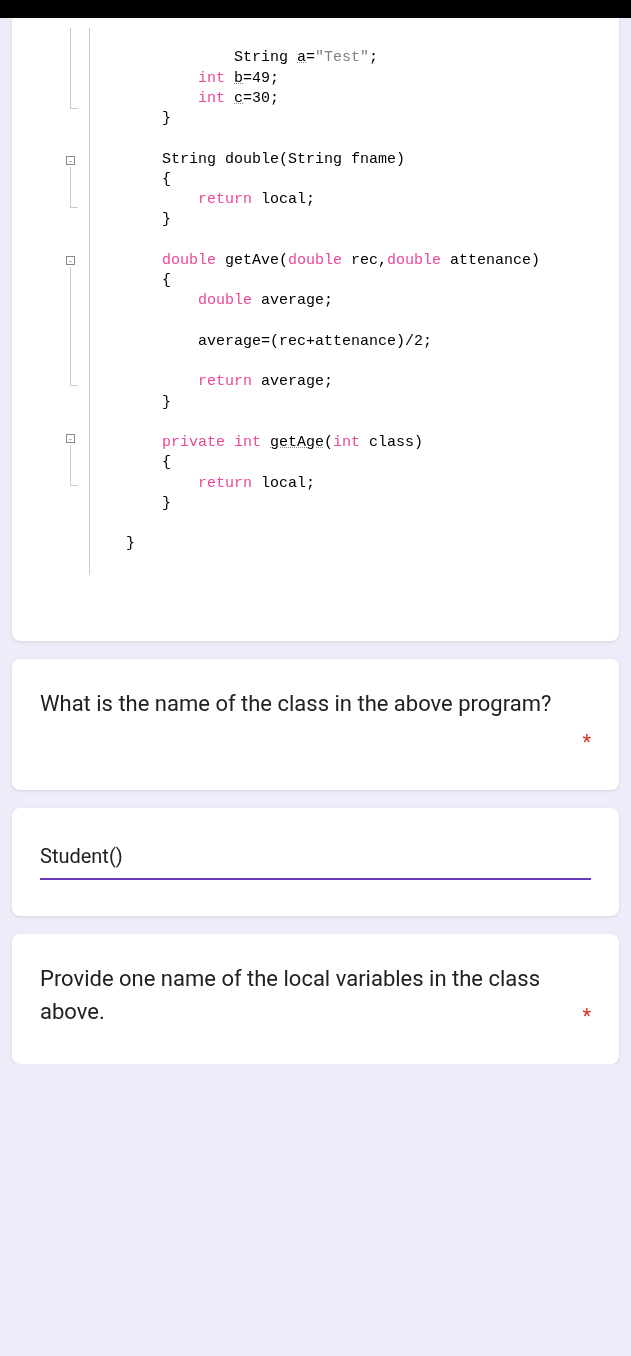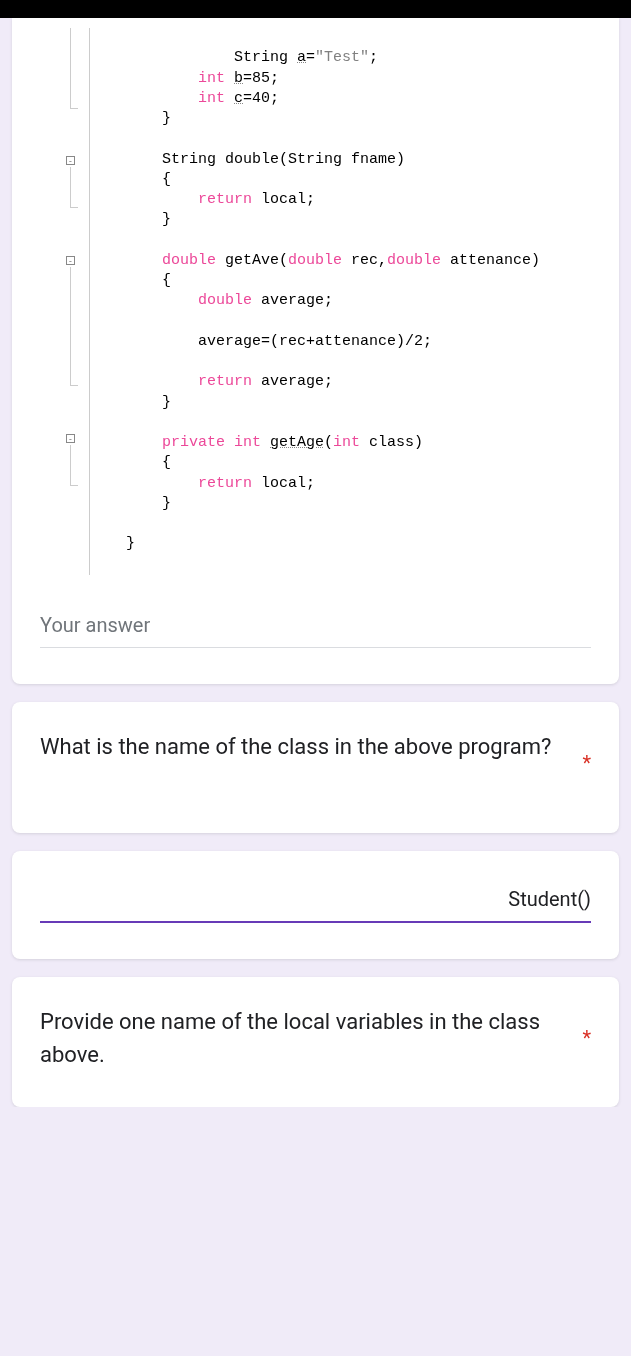--- a/index.html
+++ b/index.html
@@ -76,38 +76,37 @@
 
   .question {
     font-size: 22px;
     color: #202124;
     line-height: 1.5;
     font-weight: 400;
     margin-bottom: 34px;
   }
   .question.tight { margin-bottom: 0; }
   .required { color: #d93025; margin-left: 6px; font-size: 20px; vertical-align: top; }
-  .qrow { display: flex; align-items: center; }
+  .qrow { display: flex; align-items: flex-end; }
   .qtext { flex: 1; }
 
   .answer-input {
     width: 100%;
     border: none;
     border-bottom: 1px solid #dadce0;
     font-size: 20px;
     padding: 8px 0 10px 0;
     font-family: inherit;
     color: #202124;
     background: transparent;
     outline: none;
   }
   .answer-input::placeholder { color: #70757a; }
   .answer-input.focused {
     border-bottom: 2px solid #673ab7;
-    text-align: right;
   }
 </style>
 </head>
 <body>
 
 <div class="topbar"></div>
 
 <div class="card first">
   <div class="code-block">
     <div class="gutter">
@@ -116,22 +115,22 @@
       <div class="fold" style="top:128px;">-</div>
       <div class="vline" style="top:139px;height:40px;"></div>
       <div class="hhook" style="top:179px;"></div>
       <div class="fold" style="top:228px;">-</div>
       <div class="vline" style="top:239px;height:118px;"></div>
       <div class="hhook" style="top:357px;"></div>
       <div class="fold" style="top:406px;">-</div>
       <div class="vline" style="top:417px;height:40px;"></div>
       <div class="hhook" style="top:457px;"></div>
     </div><span><span>            String </span><span class="underline">a</span><span>=</span><span class="str">"Test"</span><span>;</span></span>
-<span><span class="kw-blue">            int </span><span class="underline">b</span><span>=85;</span></span>
-<span><span class="kw-blue">            int </span><span class="underline">c</span><span>=40;</span></span>
+<span><span class="kw-blue">            int </span><span class="underline">b</span><span>=49;</span></span>
+<span><span class="kw-blue">            int </span><span class="underline">c</span><span>=30;</span></span>
 <span>        }</span>
 <span></span>
 <span><span>        String </span><span>double</span><span>(String fname)</span></span>
 <span>        {</span>
 <span><span class="kw-blue">            return</span><span> local;</span></span>
 <span>        }</span>
 <span></span>
 <span><span class="kw-blue">        double </span><span>getAve</span><span>(</span><span class="kw-blue">double</span><span> rec,</span><span class="kw-blue">double</span><span> attenance)</span></span>
 <span>        {</span>
 <span><span class="kw-blue">            double</span><span> average;</span></span>
@@ -142,21 +141,20 @@
 <span>        }</span>
 <span></span>
 <span><span class="kw-blue">        private</span><span class="kw-blue"> int </span><span class="underline">getAge</span><span>(</span><span class="kw-blue">int</span><span> class)</span></span>
 <span>        {</span>
 <span><span class="kw-blue">            return</span><span> local;</span></span>
 <span>        }</span>
 <span></span>
 <span>    }</span>
   </div>
 
-  <input type="text" class="answer-input" placeholder="Your answer" value="" style="">
 </div>
 
 <div class="card">
   <div class="qrow">
     <div class="question qtext">What is the name of the class in the above program?</div>
     <span class="required">*</span>
   </div>
 </div>
 
 <div class="card">

